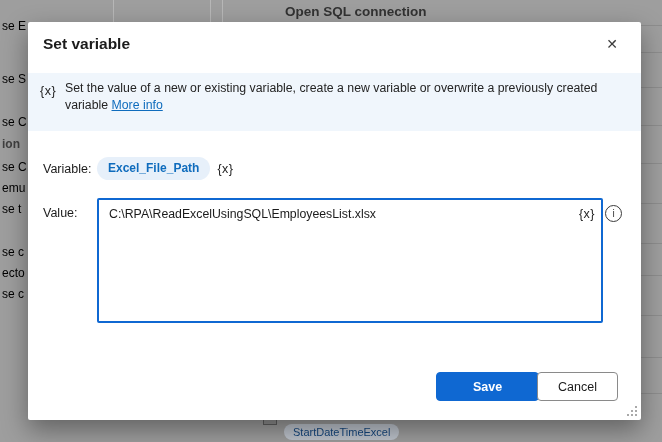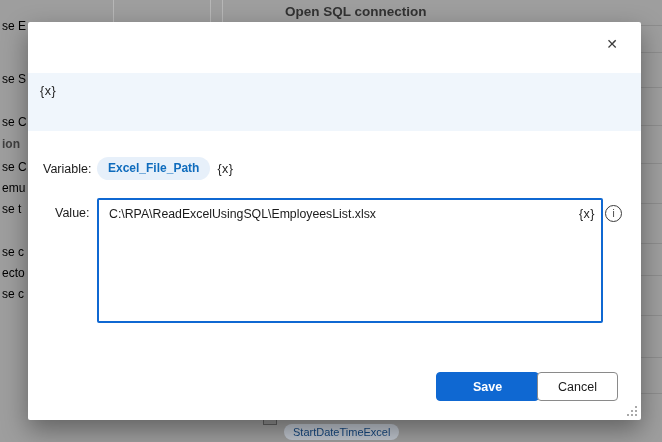--- a/index.html
+++ b/index.html
@@ -33,21 +33,21 @@
   .banner-text{position:absolute;left:37px;top:7px;width:563px;font-size:12.3px;line-height:17px;color:#242424;}
   .banner-link{color:var(--link);text-decoration:underline;cursor:pointer;}
 
   .row-label{font-size:12.5px;color:#1b1b1b;}
   .var-row{position:absolute;left:15px;top:135px;display:flex;align-items:center;}
   .var-label{width:54px;}
   .chip{height:23px;line-height:23px;padding:0 11px;border-radius:12px;background:var(--chip-bg);
     color:var(--link);font-size:12px;font-weight:700;cursor:pointer;}
   .fx{margin-left:7px;font-size:12.5px;color:#242424;letter-spacing:0.5px;}
 
-  .value-label{position:absolute;left:27px;top:184px;}
+  .value-label{position:absolute;left:15px;top:184px;}
   .value-box{position:absolute;left:69px;top:176px;width:506px;height:125px;border:2px solid var(--accent);
     border-radius:2px;background:#fff;box-sizing:border-box;}
   .value-box textarea{position:absolute;left:0;top:0;width:100%;height:100%;border:none;outline:none;resize:none;
     padding:7px 28px 7px 10px;box-sizing:border-box;font-family:"Liberation Sans","DejaVu Sans",sans-serif;
     font-size:12.3px;color:#1b1b1b;background:transparent;}
   .value-fx{position:absolute;right:6px;top:7px;font-size:12.5px;color:#242424;letter-spacing:0.5px;}
   .info-icon{position:absolute;left:577px;top:183px;width:15px;height:15px;border:1.5px solid #3a3a3a;border-radius:50%;
     display:flex;align-items:center;justify-content:center;font-size:10px;color:#3a3a3a;cursor:pointer;}
 
   .btn{position:absolute;top:350px;height:29px;border-radius:4px;font-family:inherit;font-size:12.5px;cursor:pointer;}
@@ -89,24 +89,26 @@
   <div class="bg-hline" style="top:275px"></div>
   <div class="bg-hline" style="top:315px"></div>
   <div class="bg-hline" style="top:357px"></div>
   <div class="bg-hline" style="top:393px"></div>
 
   <div class="bg-cliprow-icon"></div>
   <div class="bg-cliprow-text">Retrieve the current datetime and store it into</div>
   <div class="bg-varpill">StartDateTimeExcel</div>
 
   <div class="dialog">
+    <div class="dlg-title">Set variable</div>
     <button class="dlg-close">✕</button>
 
     <div class="banner">
       <span class="banner-fx">{x}</span>
+      <div class="banner-text"><span>Set the value of a new or existing variable, create a new variable or overwrite a previously created variable</span> <span class="banner-link">More info</span></div>
     </div>
 
     <div class="var-row">
       <span class="row-label var-label">Variable:</span>
       <span class="chip">Excel_File_Path</span>
       <span class="fx">{x}</span>
     </div>
 
     <span class="row-label value-label">Value:</span>
     <div class="value-box">

